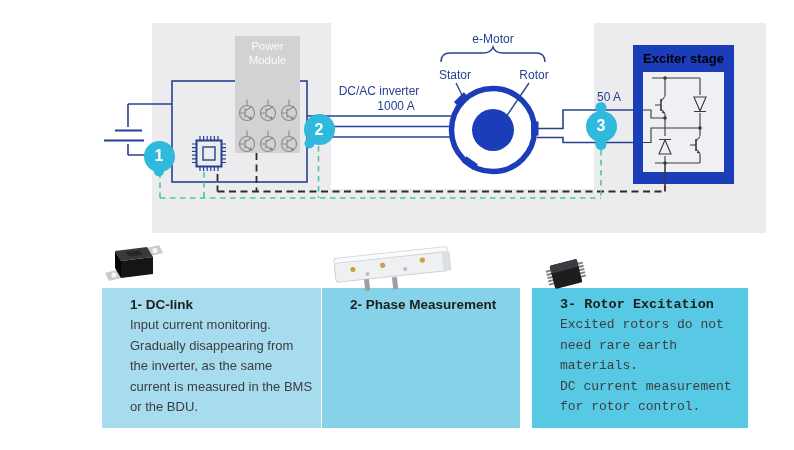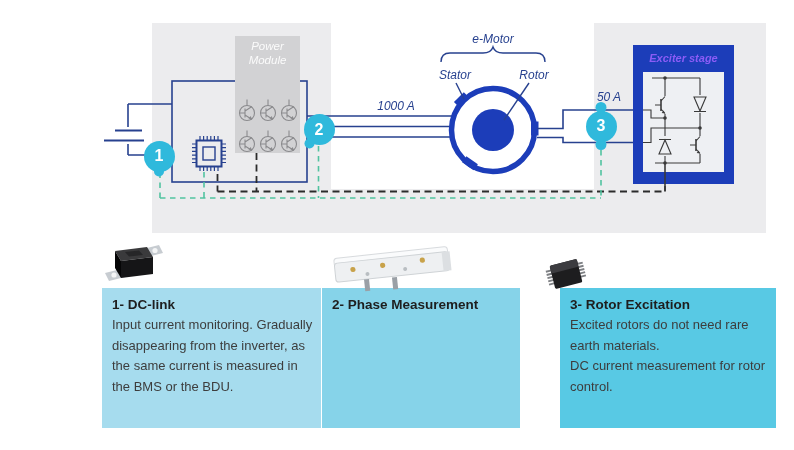--- a/index.html
+++ b/index.html
@@ -20,32 +20,32 @@
   .pm-rect{fill:var(--pmgray,#d2d2d4);}
   .tr{stroke:var(--transgray,#8a8a8d);stroke-width:1.1;fill:none;}
   .tr-f{fill:var(--transgray,#8a8a8d);}
   .cir{stroke:var(--circuit,#3a3a3a);stroke-width:1.1;fill:none;}
   .cir-f{fill:var(--circuit,#3a3a3a);}
   .dash-black{stroke:var(--dash,#2b2b2b);stroke-width:1.8;fill:none;stroke-dasharray:7 4.5;}
   .dash-green{stroke:var(--green,#52c3a0);stroke-width:1.6;fill:none;stroke-dasharray:5.5 4.5;}
   .tab{fill:var(--badge,#2fb9dc);}
   
   .lbl{position:absolute;color:var(--navy,#27418f);font-size:12px;line-height:15px;z-index:3;}
-  .ctr{text-align:center;font-style:italic;}
+  .ctr{text-align:center;}
   .pm-text{color:var(--pmtext,#fbfbfb);font-size:11.5px;line-height:13.5px;}
-  .exciter-ttl{color:#8b5cf6;font-weight:600;font-size:11px;}
+  .exciter-ttl{color:#000000;font-weight:600;font-size:13px;}
   .badge{
     position:absolute;width:31px;height:31px;border-radius:50%;
     background:var(--badge,#2fb9dc);color:#fff;font-weight:700;font-size:16px;
     display:flex;align-items:center;justify-content:center;z-index:5;
   }
   
   .panel{
     position:absolute;top:288px;height:140px;z-index:1;
-    padding:9px 8px 0 10px;box-sizing:border-box;
+    padding:9px 8px 0 28px;box-sizing:border-box;
   }
   .panel-title{font-size:13.5px;font-weight:700;color:var(--title,#1e1e1e);margin-bottom:3px;}
   .panel-body{font-size:13px;line-height:1.58;color:var(--body,#3d3d3d);}
   .product{z-index:4;}
 </style>
 </head>
 <body>
 
 <div class="stage">
 
@@ -170,20 +170,23 @@
   </svg>
 
   <div class="lbl ctr" style="left:0;top:120px;width:102px;">
   </div>
 
   <div class="lbl ctr pm-text" style="left:235px;top:40px;width:65px;">
     <div>Power</div>
     <div>Module</div>
   </div>
 
+  <div class="lbl ctr" style="left:329px;top:84px;width:100px;">
+    <div>DC/AC inverter</div>
+  </div>
   <div class="lbl ctr" style="left:346px;top:99px;width:100px;">
     <div>1000 A</div>
   </div>
 
   <div class="lbl ctr" style="left:443px;top:32px;width:100px;">e-Motor</div>
   <div class="lbl ctr" style="left:425px;top:68px;width:60px;">Stator</div>
   <div class="lbl ctr" style="left:504px;top:68px;width:60px;">Rotor</div>
   <div class="lbl ctr" style="left:557px;top:90px;width:40px;margin-left:32px;">50 A</div>
   <div class="lbl ctr exciter-ttl" style="left:633px;top:51px;width:101px;">Exciter stage</div>
 
@@ -246,19 +249,19 @@
     <div class="panel-title">1- DC-link</div>
     <div class="panel-body">Input current monitoring. Gradually disappearing from the inverter, as the same current is measured in the BMS or the BDU.</div>
     <div class="panel-body"></div>
   </div>
 
   <div class="panel" style="left:322px;width:198px;background:var(--panel2,#86d3e9);">
     <div class="panel-title">2- Phase Measurement</div>
     <div class="panel-body"></div>
   </div>
 
-  <div class="panel" style="left:560px;width:216px;background:var(--panel3,#58c9e4);">
+  <div class="panel" style="left:532px;width:216px;background:var(--panel3,#58c9e4);font-family:Liberation Mono, monospace;">
     <div class="panel-title">3- Rotor Excitation</div>
     <div class="panel-body">Excited rotors do not need rare earth materials.</div>
     <div class="panel-body">DC current measurement for rotor control.</div>
   </div>
 
 </div>
 
 </body></html>

